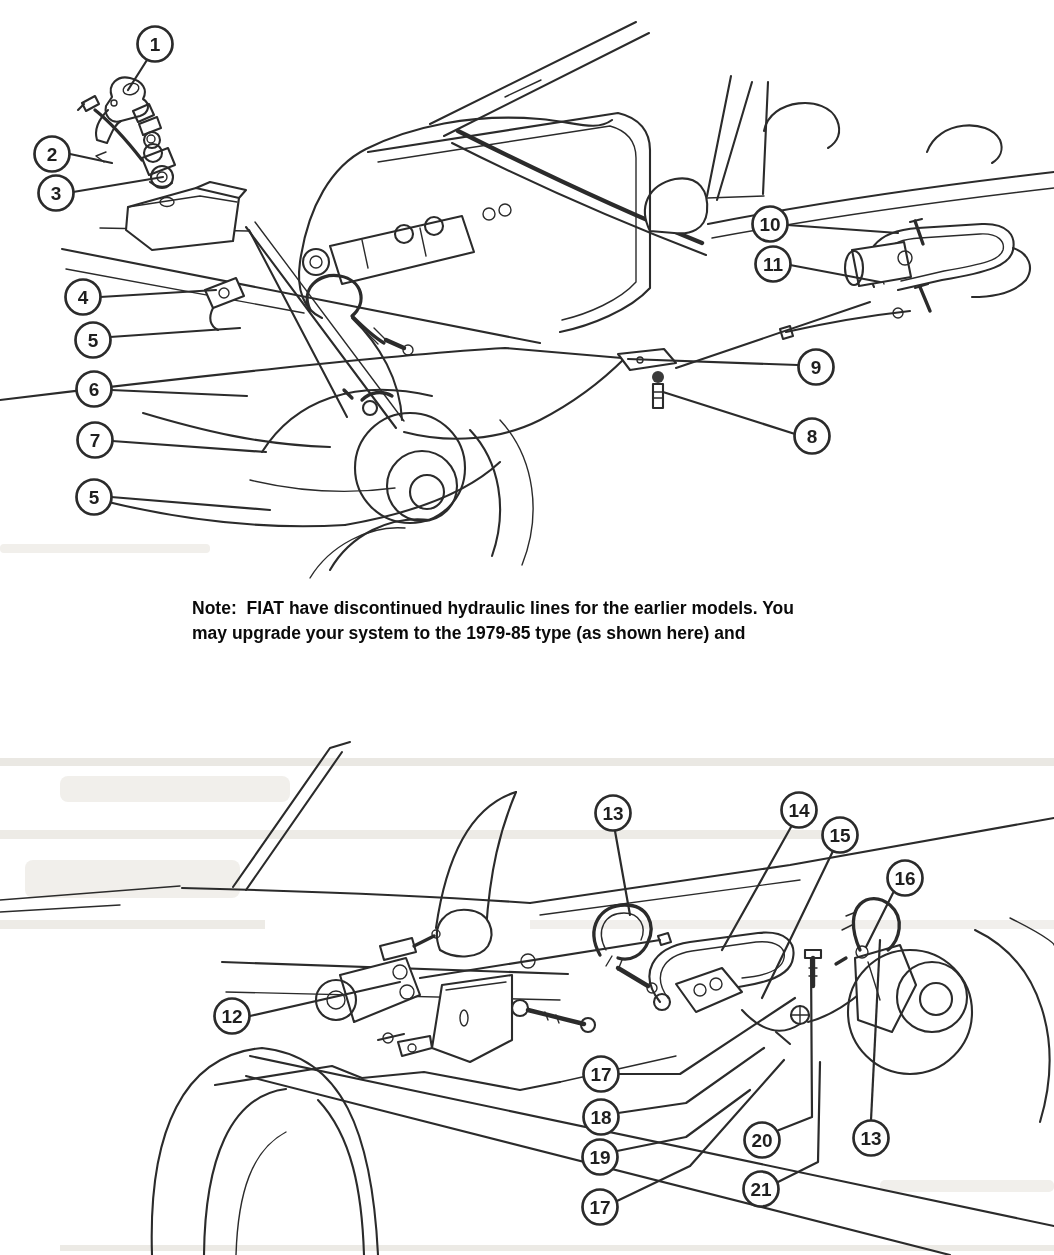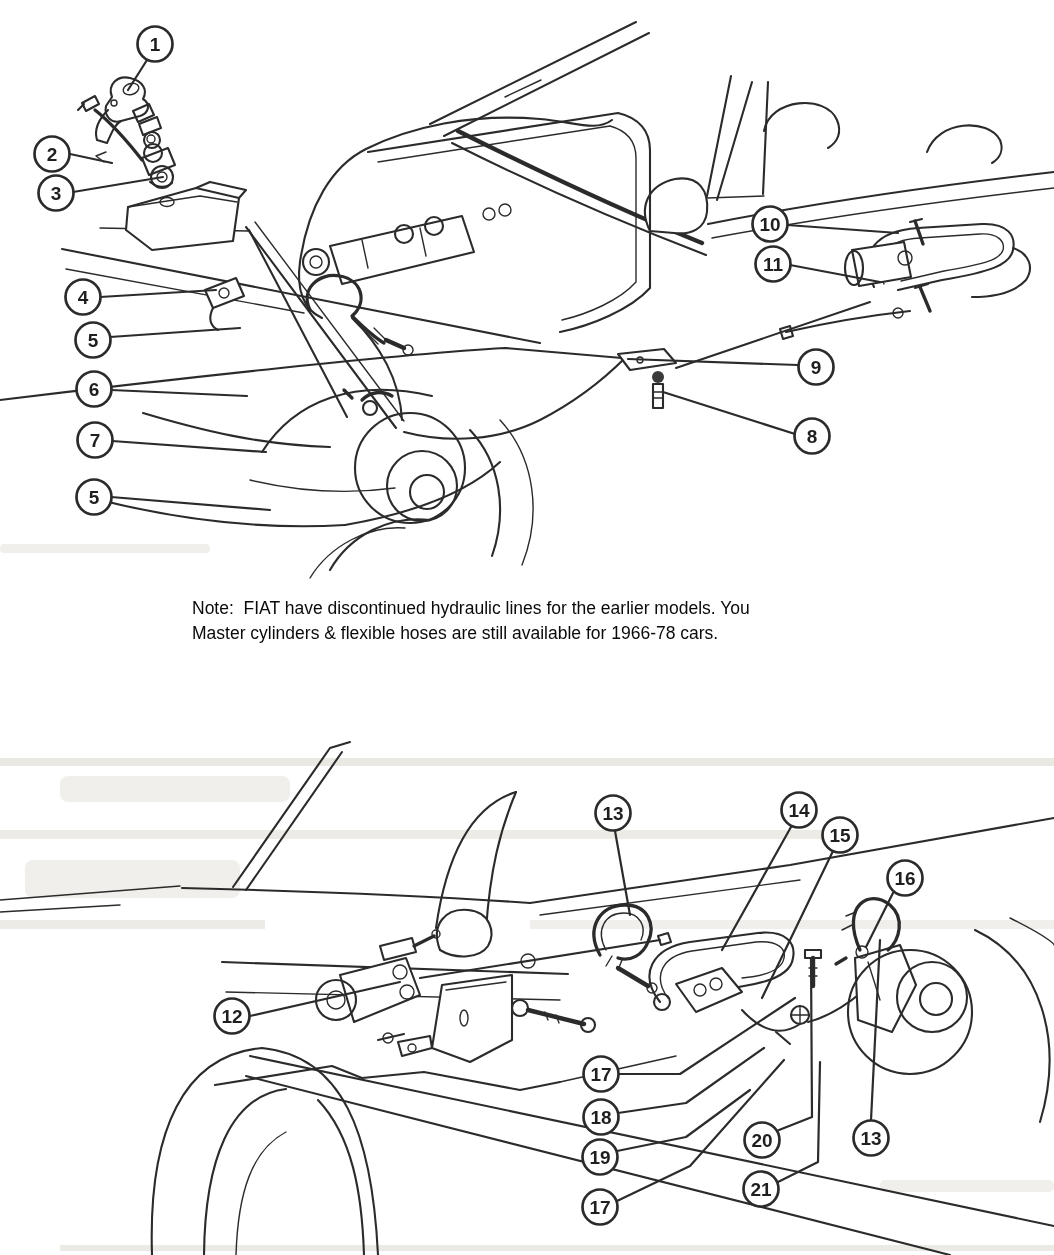--- a/index.html
+++ b/index.html
@@ -11,21 +11,21 @@
   .ink{stroke:#2b2b2b;fill:none;stroke-linecap:round;stroke-linejoin:round;}
   .w1{stroke-width:1.4px}.w2{stroke-width:2.1px}.w3{stroke-width:3.3px}.w4{stroke-width:4.4px}
   .whitefill{fill:#ffffff;}
   .darkfill{fill:#3a3a3a;stroke:none;}
   .bleed{stroke:none;}
   .leader{fill:none;stroke:#2b2b2b;stroke-width:2.2px;stroke-linecap:round;stroke-linejoin:round;}
   .callout-circle{fill:#ffffff;stroke:#2b2b2b;stroke-width:2.7px;}
   .callout-num{font-family:"Liberation Sans",sans-serif;font-weight:700;font-size:19px;
                fill:#1f1f1f;text-anchor:middle;}
   .note{position:absolute;left:192px;top:596px;width:740px;color:#0a0a0a;
-        font-weight:400;font-size:17.5px;line-height:25px;}
+        font-weight:700;font-size:17.5px;line-height:25px;}
   .note div{white-space:pre;}
 </style>
 </head>
 <body>
 
 <div class="canvas">
 
   <svg id="top-svg" width="1054" height="580" viewBox="0 0 1054 580">
 
     <g>
@@ -207,21 +207,21 @@
         <g>
           <polyline points="790,265 880,282" class="leader"></polyline>
           <circle cx="773" cy="264" r="17.5" class="callout-circle"></circle>
           <text x="773" y="270.5" class="callout-num">11</text>
         </g>
       </g>
   </svg>
 
   <div class="note">
     <div>Note:  FIAT have discontinued hydraulic lines for the earlier models. You</div>
-    <div>Master cylinders &amp; flexible hoses are still available for 1966-78 cars.</div>
+    <div>may upgrade your system to the 1979-85 type (as shown here) and</div>
   </div>
 
   <svg id="bottom-svg" width="1054" height="515" viewBox="0 0 1054 515">
 
     <g>
       <rect class="bleed" x="0" y="18" width="1054" height="8" fill="#eae8e3"></rect>
       <rect class="bleed" x="60" y="36" width="230" height="26" rx="8" fill="#f1efeb"></rect>
       <rect class="bleed" x="0" y="90" width="830" height="9" fill="#edebe6"></rect>
       <rect class="bleed" x="25" y="120" width="215" height="38" rx="8" fill="#f1efeb"></rect>
       <rect class="bleed" x="0" y="180" width="265" height="9" fill="#edebe6"></rect>

